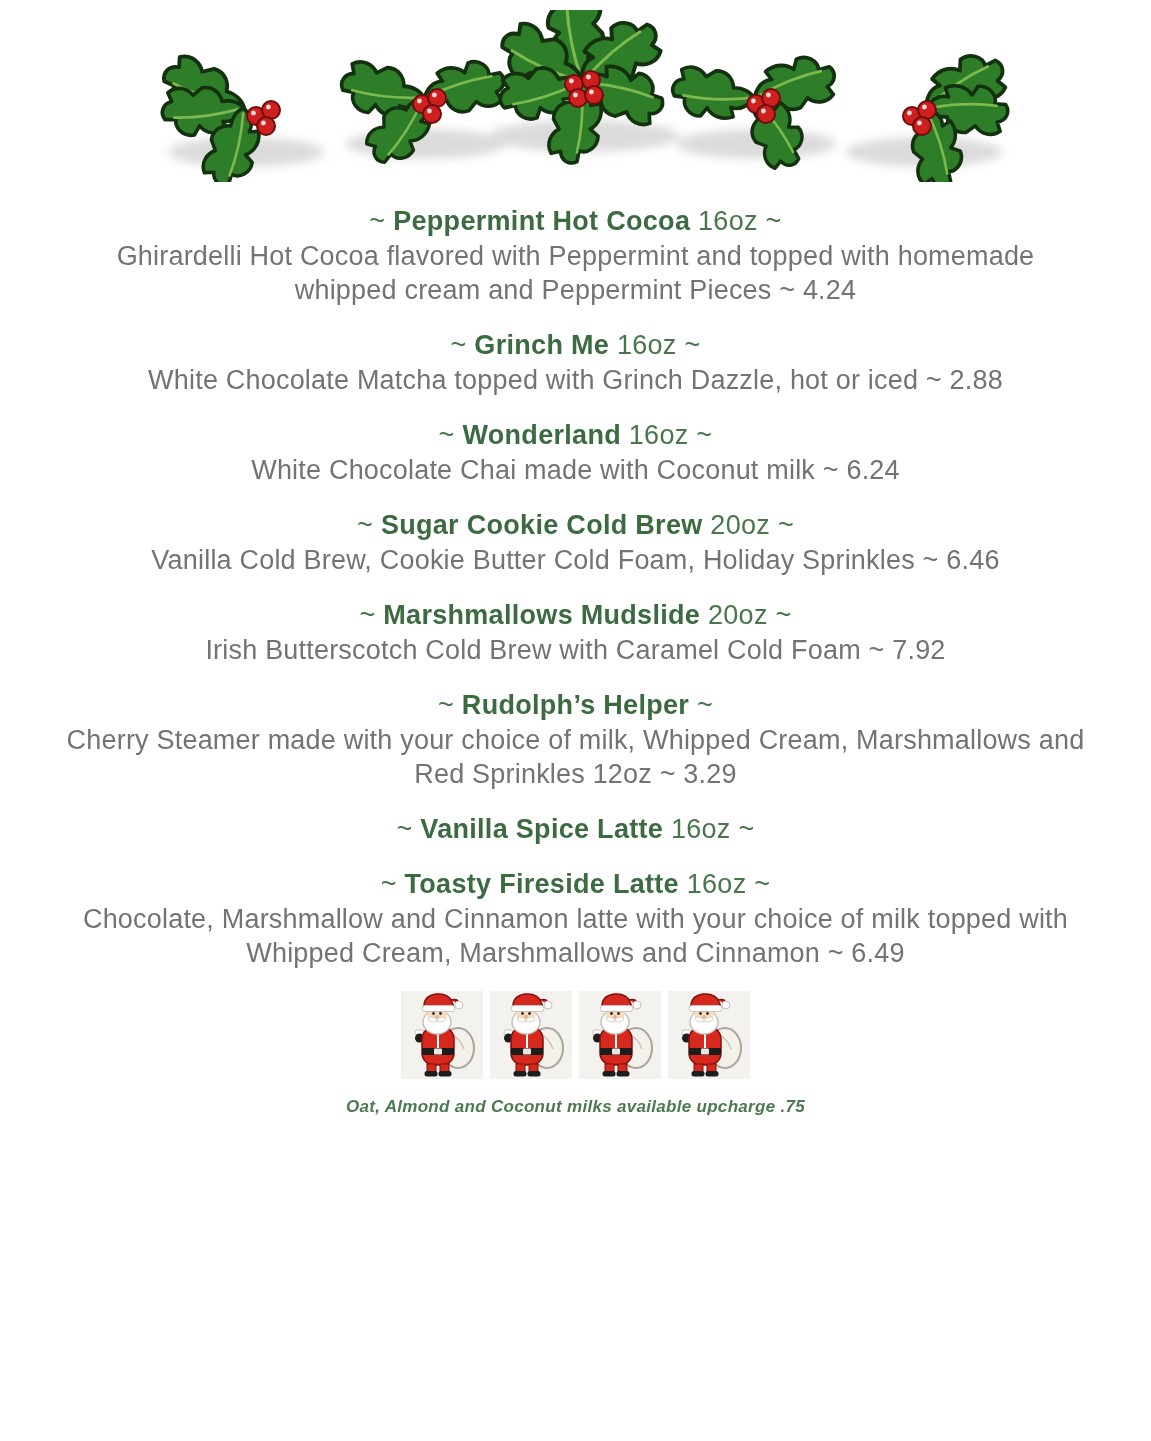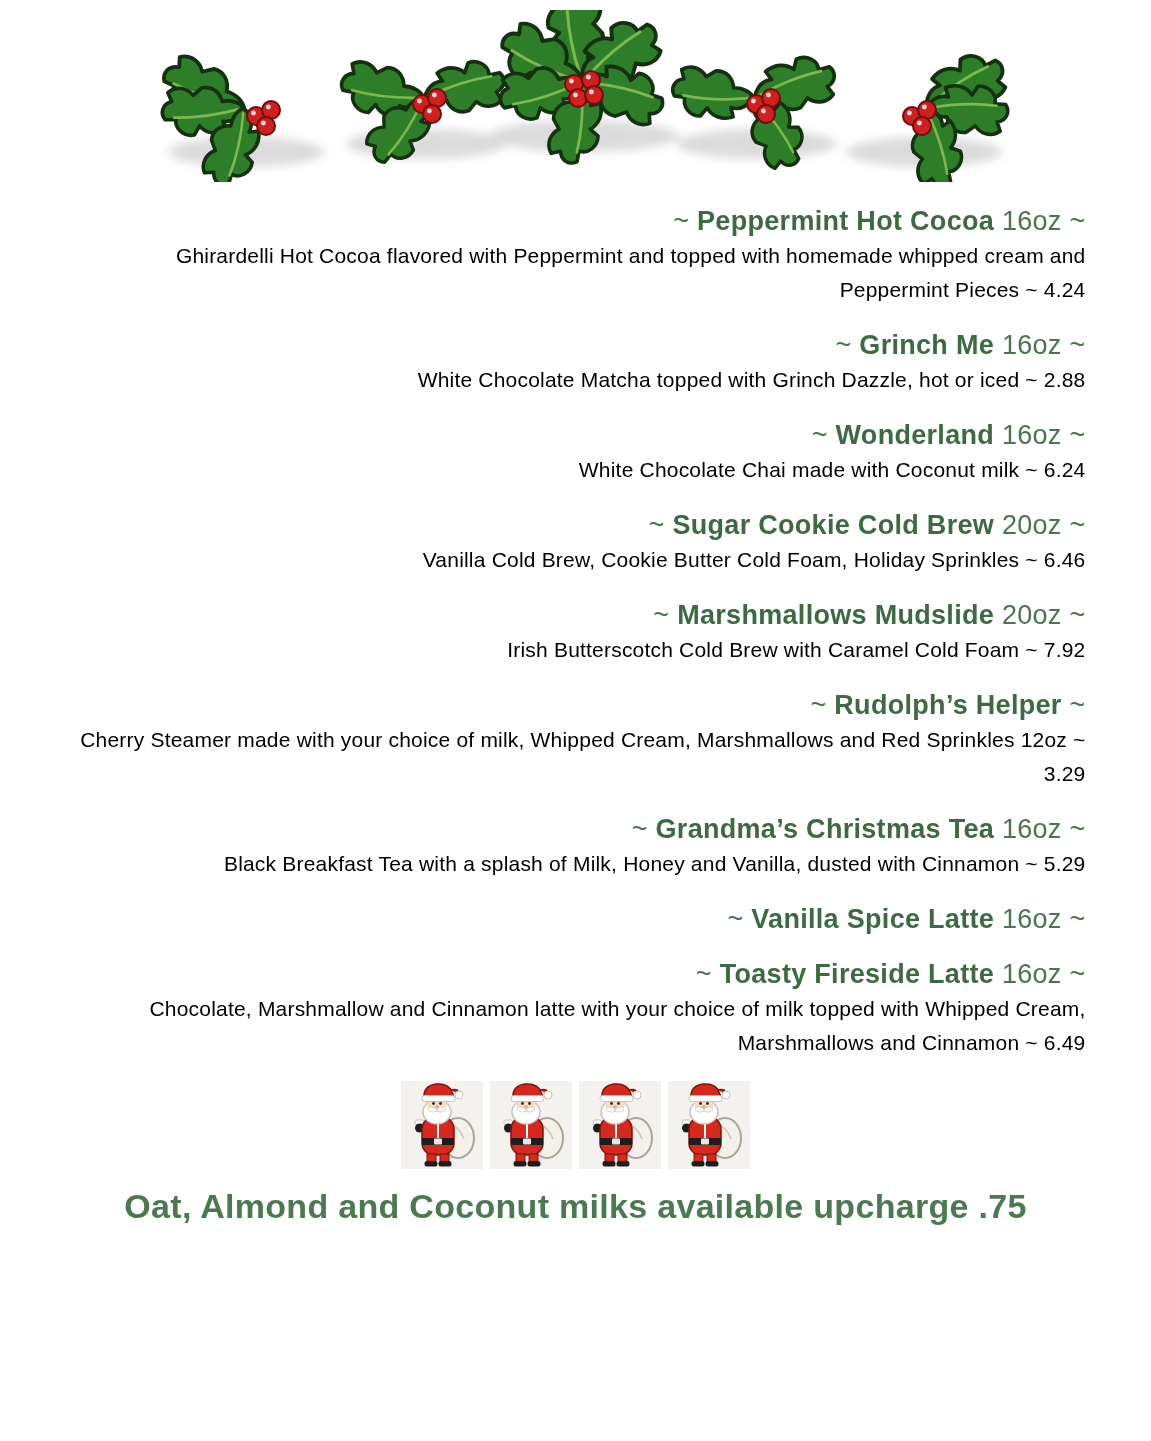--- a/index.html
+++ b/index.html
@@ -10,43 +10,43 @@
     overflow:hidden;
   }
   .page { width:1151px; height:1441px; position:relative; background:#ffffff; }
 
   
   .garland-wrap { width:100%; display:flex; justify-content:center; padding-top:10px; }
   .garland-wrap svg { display:block; }
 
   
   .menu { width:1020px; margin:22px auto 0 auto; text-align:center; }
-  .menu-item { margin-bottom:21px;text-align:right; }
+  .menu-item { margin-bottom:21px; }
   .item-title {
     font-size:27px; line-height:34px; color:#3d6b41;
     font-weight:700; letter-spacing:.3px; white-space:pre-wrap;
   }
   .item-title .t-light { font-weight:400; color:#49764d; }
   .item-desc {
-    font-size:21px; line-height:34px; color:#000000;
+    font-size:27px; line-height:34px; color:#737373;
     font-weight:400; letter-spacing:.2px; margin-top:1px;
   }
 
   
   .santa-row { display:flex; justify-content:center; gap:7px; margin-top:4px; }
   .santa-tile {
     width:82px; height:88px; background:#f3f2ef;
     display:flex; align-items:center; justify-content:center;
   }
   .santa-tile svg { display:block; }
 
   
   .footer-note {
     margin-top:18px; text-align:center;
-    font-size:34px; font-weight:700;
+    font-size:17px; font-style:italic; font-weight:700;
     color:#4c7a50; letter-spacing:.3px;
   }
 </style>
 </head>
 <body>
 
 <div class="page">
 
   <div class="garland-wrap">
     <svg width="880" height="172" viewBox="0 0 880 172" aria-hidden="true">
@@ -148,24 +148,20 @@
     <section class="menu-item">
       <h2 class="item-title"><span class="t-light">~ </span><span>Marshmallows Mudslide</span><span class="t-light"> 20oz ~</span></h2>
       <p class="item-desc">Irish Butterscotch Cold Brew with Caramel Cold Foam ~ 7.92</p>
     </section>
 
     <section class="menu-item">
       <h2 class="item-title"><span class="t-light">~ </span><span>Rudolph’s Helper</span><span class="t-light"> ~</span></h2>
       <p class="item-desc">Cherry Steamer made with your choice of milk, Whipped Cream, Marshmallows and Red Sprinkles 12oz ~ 3.29</p>
     </section>
 
-    <section class="menu-item">
-      <h2 class="item-title"><span class="t-light">~ </span><span>Grandma’s Christmas Tea</span><span class="t-light"> 16oz ~</span></h2>
-      <p class="item-desc">Black Breakfast Tea with a splash of Milk, Honey and Vanilla, dusted with Cinnamon ~ 5.29</p>
-    </section>
 
 
     <section class="menu-item">
       <h2 class="item-title"><span class="t-light">~ </span><span>Vanilla Spice Latte</span><span class="t-light"> 16oz ~</span></h2>
     </section>
 
     <section class="menu-item">
       <h2 class="item-title"><span class="t-light">~ </span><span>Toasty Fireside Latte</span><span class="t-light"> 16oz ~</span></h2>
       <p class="item-desc">Chocolate, Marshmallow and Cinnamon latte with your choice of milk topped with Whipped Cream, Marshmallows and Cinnamon ~ 6.49</p>
     </section>

